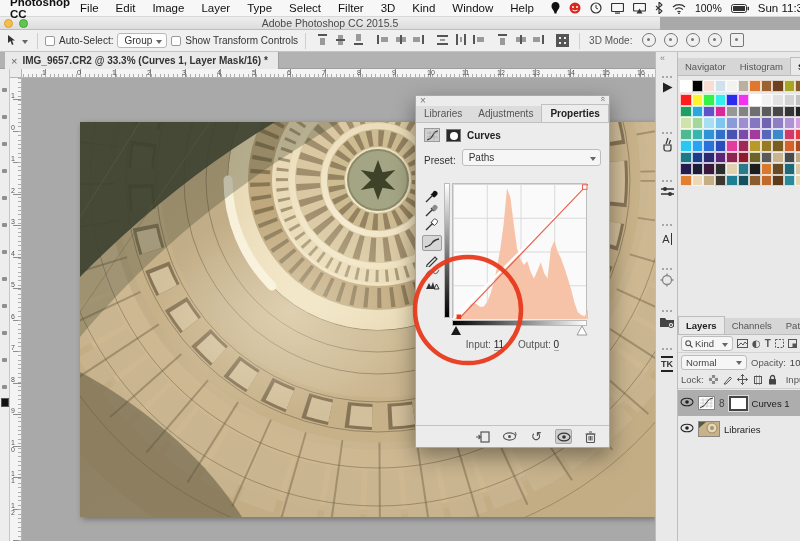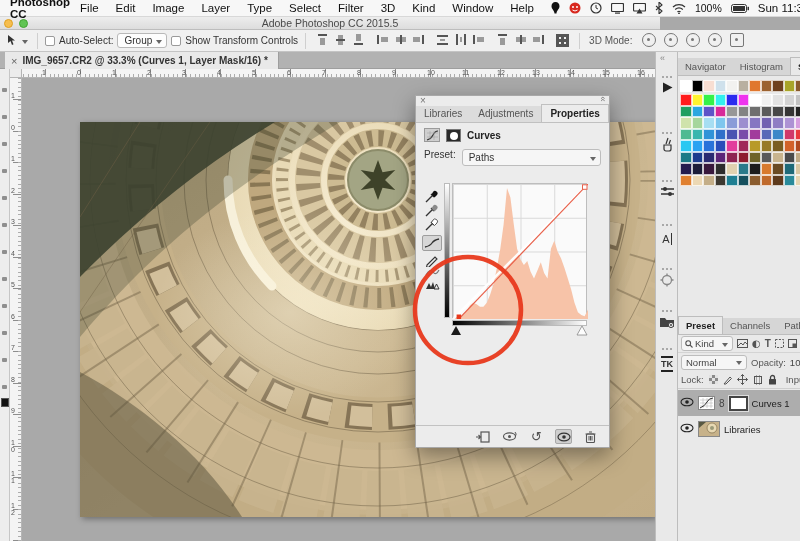--- a/index.html
+++ b/index.html
@@ -77,21 +77,21 @@
   #props-collapse { position:absolute; right:4px; top:-2px; font-size:9px; color:#777; transform:rotate(90deg); }
   #props-tabs { position:absolute; left:0; top:10px; right:0; height:17px; background:#dcdcdc; border-bottom:1px solid #c0c0c0; display:flex; align-items:flex-end; }
   .ptab { padding:3px 8px 3px; color:#555; }
   .ptab.active { background:#ececec; border:1px solid #c0c0c0; border-bottom:none; color:#222; font-weight:bold; }
   #props-menu-icon { margin-left:auto; margin-right:5px; margin-bottom:3px; width:10px; height:7px; border-top:2px solid #888; border-bottom:1px solid #888; }
   #adj-title-row { position:absolute; left:8px; top:32px; display:flex; align-items:center; gap:6px; font-weight:bold; color:#222; }
   #curves-badge { width:16px; height:14px; background:#cfcfcf; border:1px solid #9a9a9a; position:relative; }
   #curves-badge svg { position:absolute; left:1px; top:1px; }
   #mask-badge { width:15px; height:13px; background:#2a2a2a; border:1px solid #777; position:relative; }
   #mask-badge::after { content:""; position:absolute; left:3px; top:2px; width:8px; height:8px; background:#fff; border-radius:50%; }
-  #preset-row { position:absolute; left:8px; top:53px; right:8px; display:flex; align-items:flex-start; }
+  #preset-row { position:absolute; left:8px; top:53px; right:8px; display:flex; align-items:flex-end; }
   #preset-select { flex:1; margin-left:6px; background:#f6f6f6; border:1px solid #bdbdbd; border-radius:3px; padding:2px 16px 2px 6px; position:relative; }
   #channel-row { position:absolute; left:8px; top:75px; right:8px; display:flex; align-items:center; gap:6px; }
   #channel-select { width:118px; background:#f6f6f6; border:1px solid #bdbdbd; border-radius:3px; padding:2px 16px 2px 6px; position:relative; }
   #auto-btn { margin-left:auto; background:#fdfdfd; border:1px solid #b0b0b0; border-radius:3px; padding:2px 9px; }
   .ptool { position:absolute; left:9px; width:17px; height:13px; }
   #curve-point-tool { left:6px; background:#d6d6d6; border:1px solid #9e9e9e; border-radius:2px; width:20px; height:16px; }
   #curve-area { position:absolute; left:36px; top:87px; width:135px; height:135px; background:#fafafa; border:1px solid #bdbdbd;
     background-image:linear-gradient(#d9d9d9 1px,transparent 1px),linear-gradient(90deg,#d9d9d9 1px,transparent 1px); background-size:33.75px 33.75px; }
   #curve-area svg { position:absolute; left:0; top:0; }
   #v-grad { position:absolute; left:28px; top:87px; width:6px; height:135px; background:linear-gradient(#fff,#000); border:1px solid #bbb; }
@@ -433,20 +433,26 @@
       <line id="curve-line" x1="5.8" y1="135" x2="135" y2="0" stroke="#e8604a" stroke-width="1.2"></line>
       <rect id="black-point-handle" x="3.6" y="130.5" width="4.5" height="4.5" fill="#e8391c"></rect>
       <rect x="129.5" y="0.8" width="4.5" height="4.5" fill="#fff" stroke="#e8604a" stroke-width="1"></rect>
     </svg>
   </div>
   <div id="h-grad"></div>
   <svg class="abs" style="left:34px; top:230px; width:139px; height:10px;">
     <polygon points="6,0 11,9 1,9" fill="#1a1a1a"></polygon>
     <polygon points="132,0 137,9 127,9" fill="#fdfdfd" stroke="#888" stroke-width="0.8"></polygon>
   </svg>
+  <div id="io-row">
+    <span><span>Input:</span>
+      <span class="io-val">11</span></span>
+    <span><span>Output:</span>
+      <span class="io-val">0</span></span>
+  </div>
   <div id="props-footer">
     <span class="ft-ic">
         <svg width="15" height="12">
           <rect x="6" y="1" width="8" height="10" fill="none" stroke="#555" stroke-width="1.2"></rect>
           <path d="M1,6 H5 M3.5,4 L5.5,6 L3.5,8" stroke="#555" stroke-width="1.1" fill="none"></path>
         </svg>
       </span>
     <span class="ft-ic">
         <svg width="15" height="11">
           <ellipse cx="7.5" cy="5.5" rx="6" ry="3.6" fill="none" stroke="#555" stroke-width="1.1"></ellipse>
@@ -637,21 +643,21 @@
         <span class="sw" style="background: rgb(138, 92, 46);"></span>
         <span class="sw" style="background: rgb(192, 106, 44);"></span>
         <span class="sw" style="background: rgb(94, 58, 28);"></span>
         <span class="sw" style="background: rgb(42, 138, 154);"></span>
         <span class="sw" style="background: rgb(230, 214, 178);"></span>
       </div>
     </div>
 
   <div id="layers-block">
     <div id="ly-tabs">
-      <span class="swtab active">Preset</span>
+      <span class="swtab active">Layers</span>
       <span class="swtab">Channels</span>
       <span class="swtab">Paths</span>
     </div>
     <div id="ly-filter">
       <span id="kind-select">
         <svg width="8" height="8">
             <circle cx="3.2" cy="3.2" r="2.4" fill="none" stroke="#555" stroke-width="1.1"></circle>
             <path d="M5,5 L7.5,7.5" stroke="#555" stroke-width="1.1"></path>
           </svg>
         <span>Kind</span>

